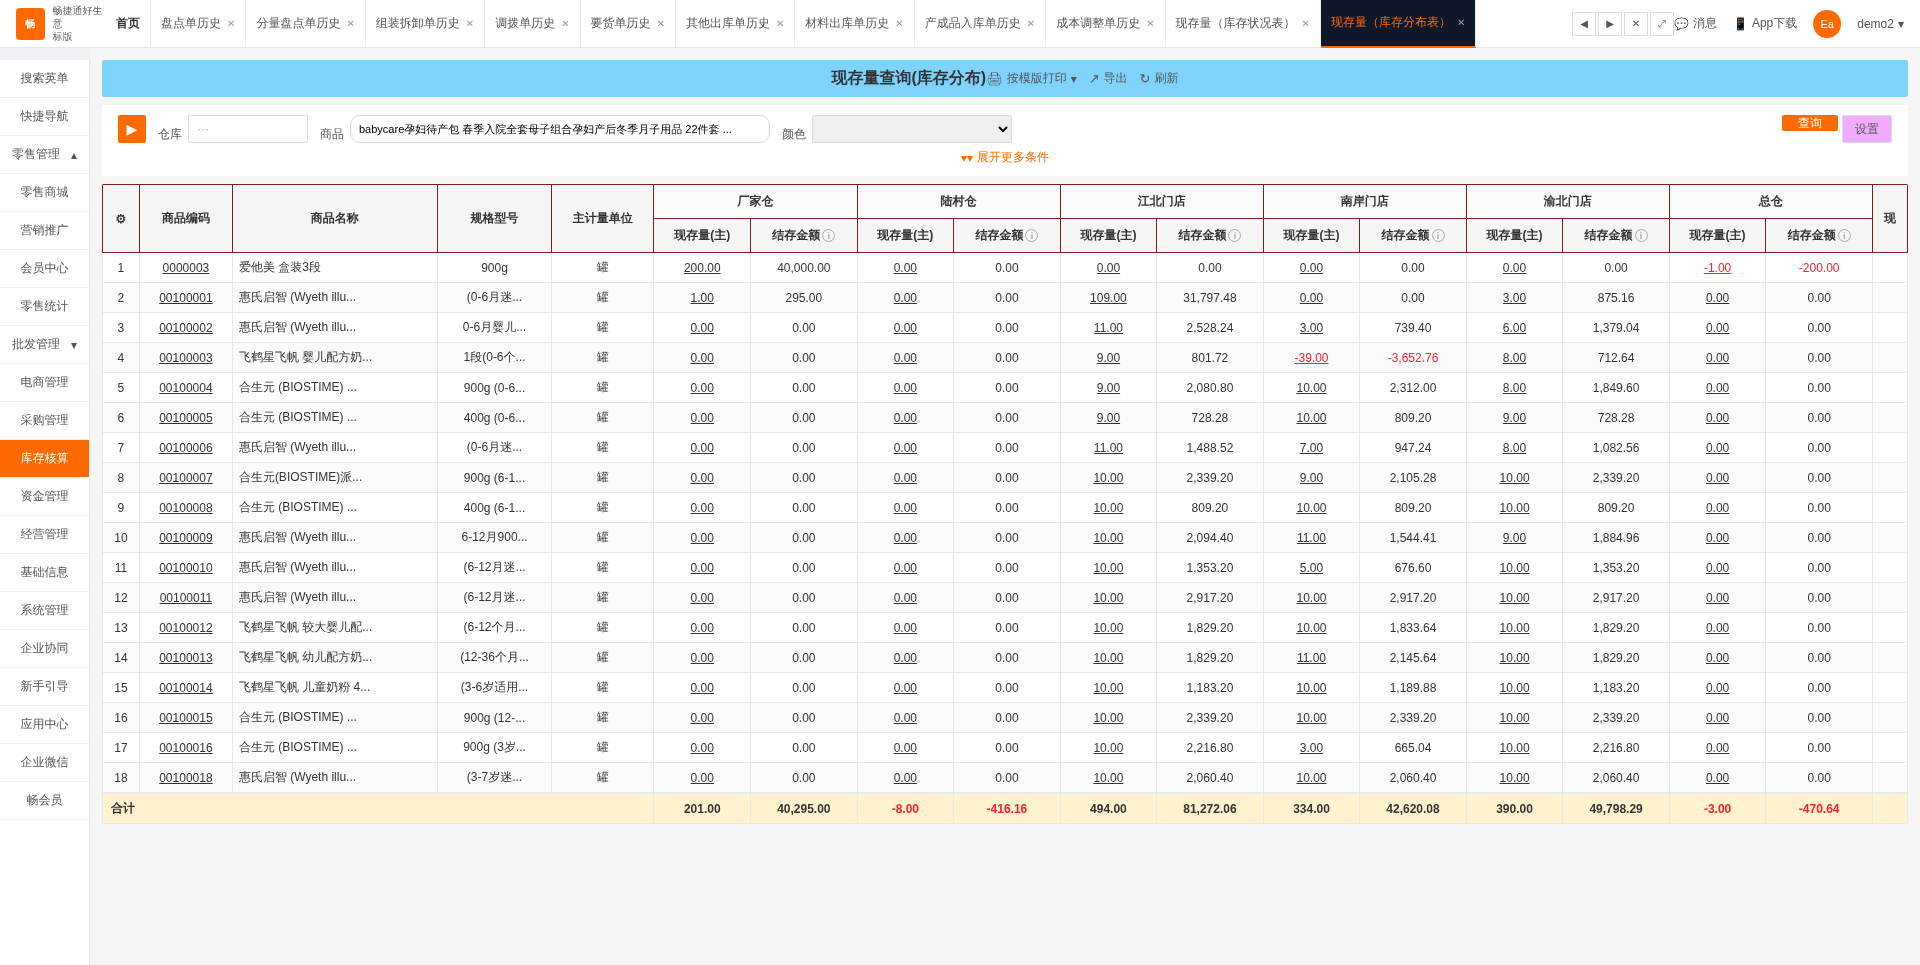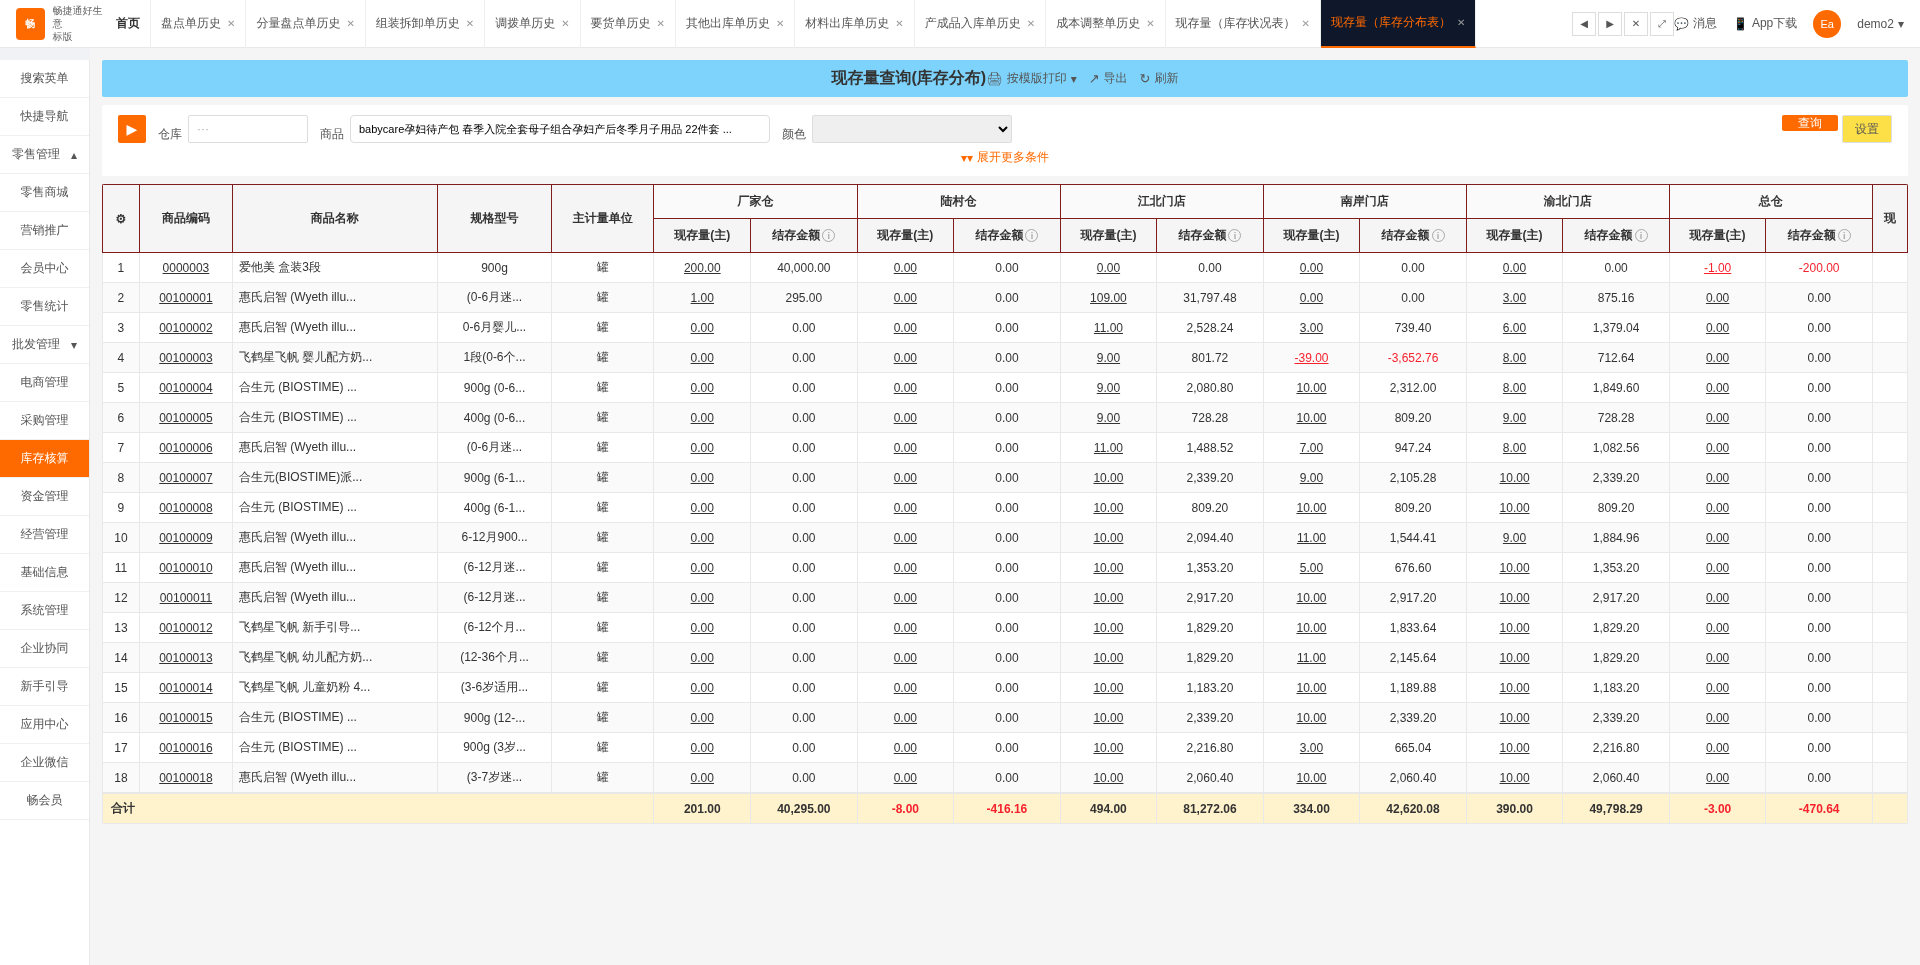--- a/index.html
+++ b/index.html
@@ -199,21 +199,21 @@
       font-size: 12px;
       color: #555;
       white-space: nowrap;
     }
     .search-input {
       height: 28px;
       border: 1px solid #ddd;
       padding: 0 8px;
       font-size: 12px;
       outline: none;
-      border-radius: 4px;
+      border-radius: 10px;
       min-width: 120px;
     }
     .search-input-wide {
       min-width: 380px;
     }
     .search-input-dots {
       color: #aaa;
       padding: 0 8px;
       height: 28px;
       border: 1px solid #ddd;
@@ -237,21 +237,21 @@
       background: #ff6a00;
       color: #fff;
       border: none;
       padding: 0 16px;
       cursor: pointer;
       font-size: 12px;
       border-radius: 2px;
     }
     .btn-settings {
       height: 28px;
-      background: #fde047;
+      background: #f0abfc;
       color: #555;
       border: 1px solid #ddd;
       padding: 0 12px;
       cursor: pointer;
       font-size: 12px;
       border-radius: 2px;
     }
     .expand-more {
       display: flex;
       align-items: center;
@@ -725,21 +725,21 @@
     <td>2,917.20</td>
     <td class="underline">10.00</td>
     <td>2,917.20</td>
     <td class="underline">0.00</td>
     <td>0.00</td>
     <td></td>
   </tr>
           <tr>
     <td>13</td>
     <td class="underline">00100012</td>
-    <td class="text-left">飞鹤星飞帆 新手引导...</td>
+    <td class="text-left">飞鹤星飞帆 较大婴儿配...</td>
     <td>(6-12个月...</td>
     <td>罐</td>
     <td class="underline">0.00</td>
     <td>0.00</td>
     <td class="underline">0.00</td>
     <td>0.00</td>
     <td class="underline">10.00</td>
     <td>1,829.20</td>
     <td class="underline">10.00</td>
     <td>1,833.64</td>

